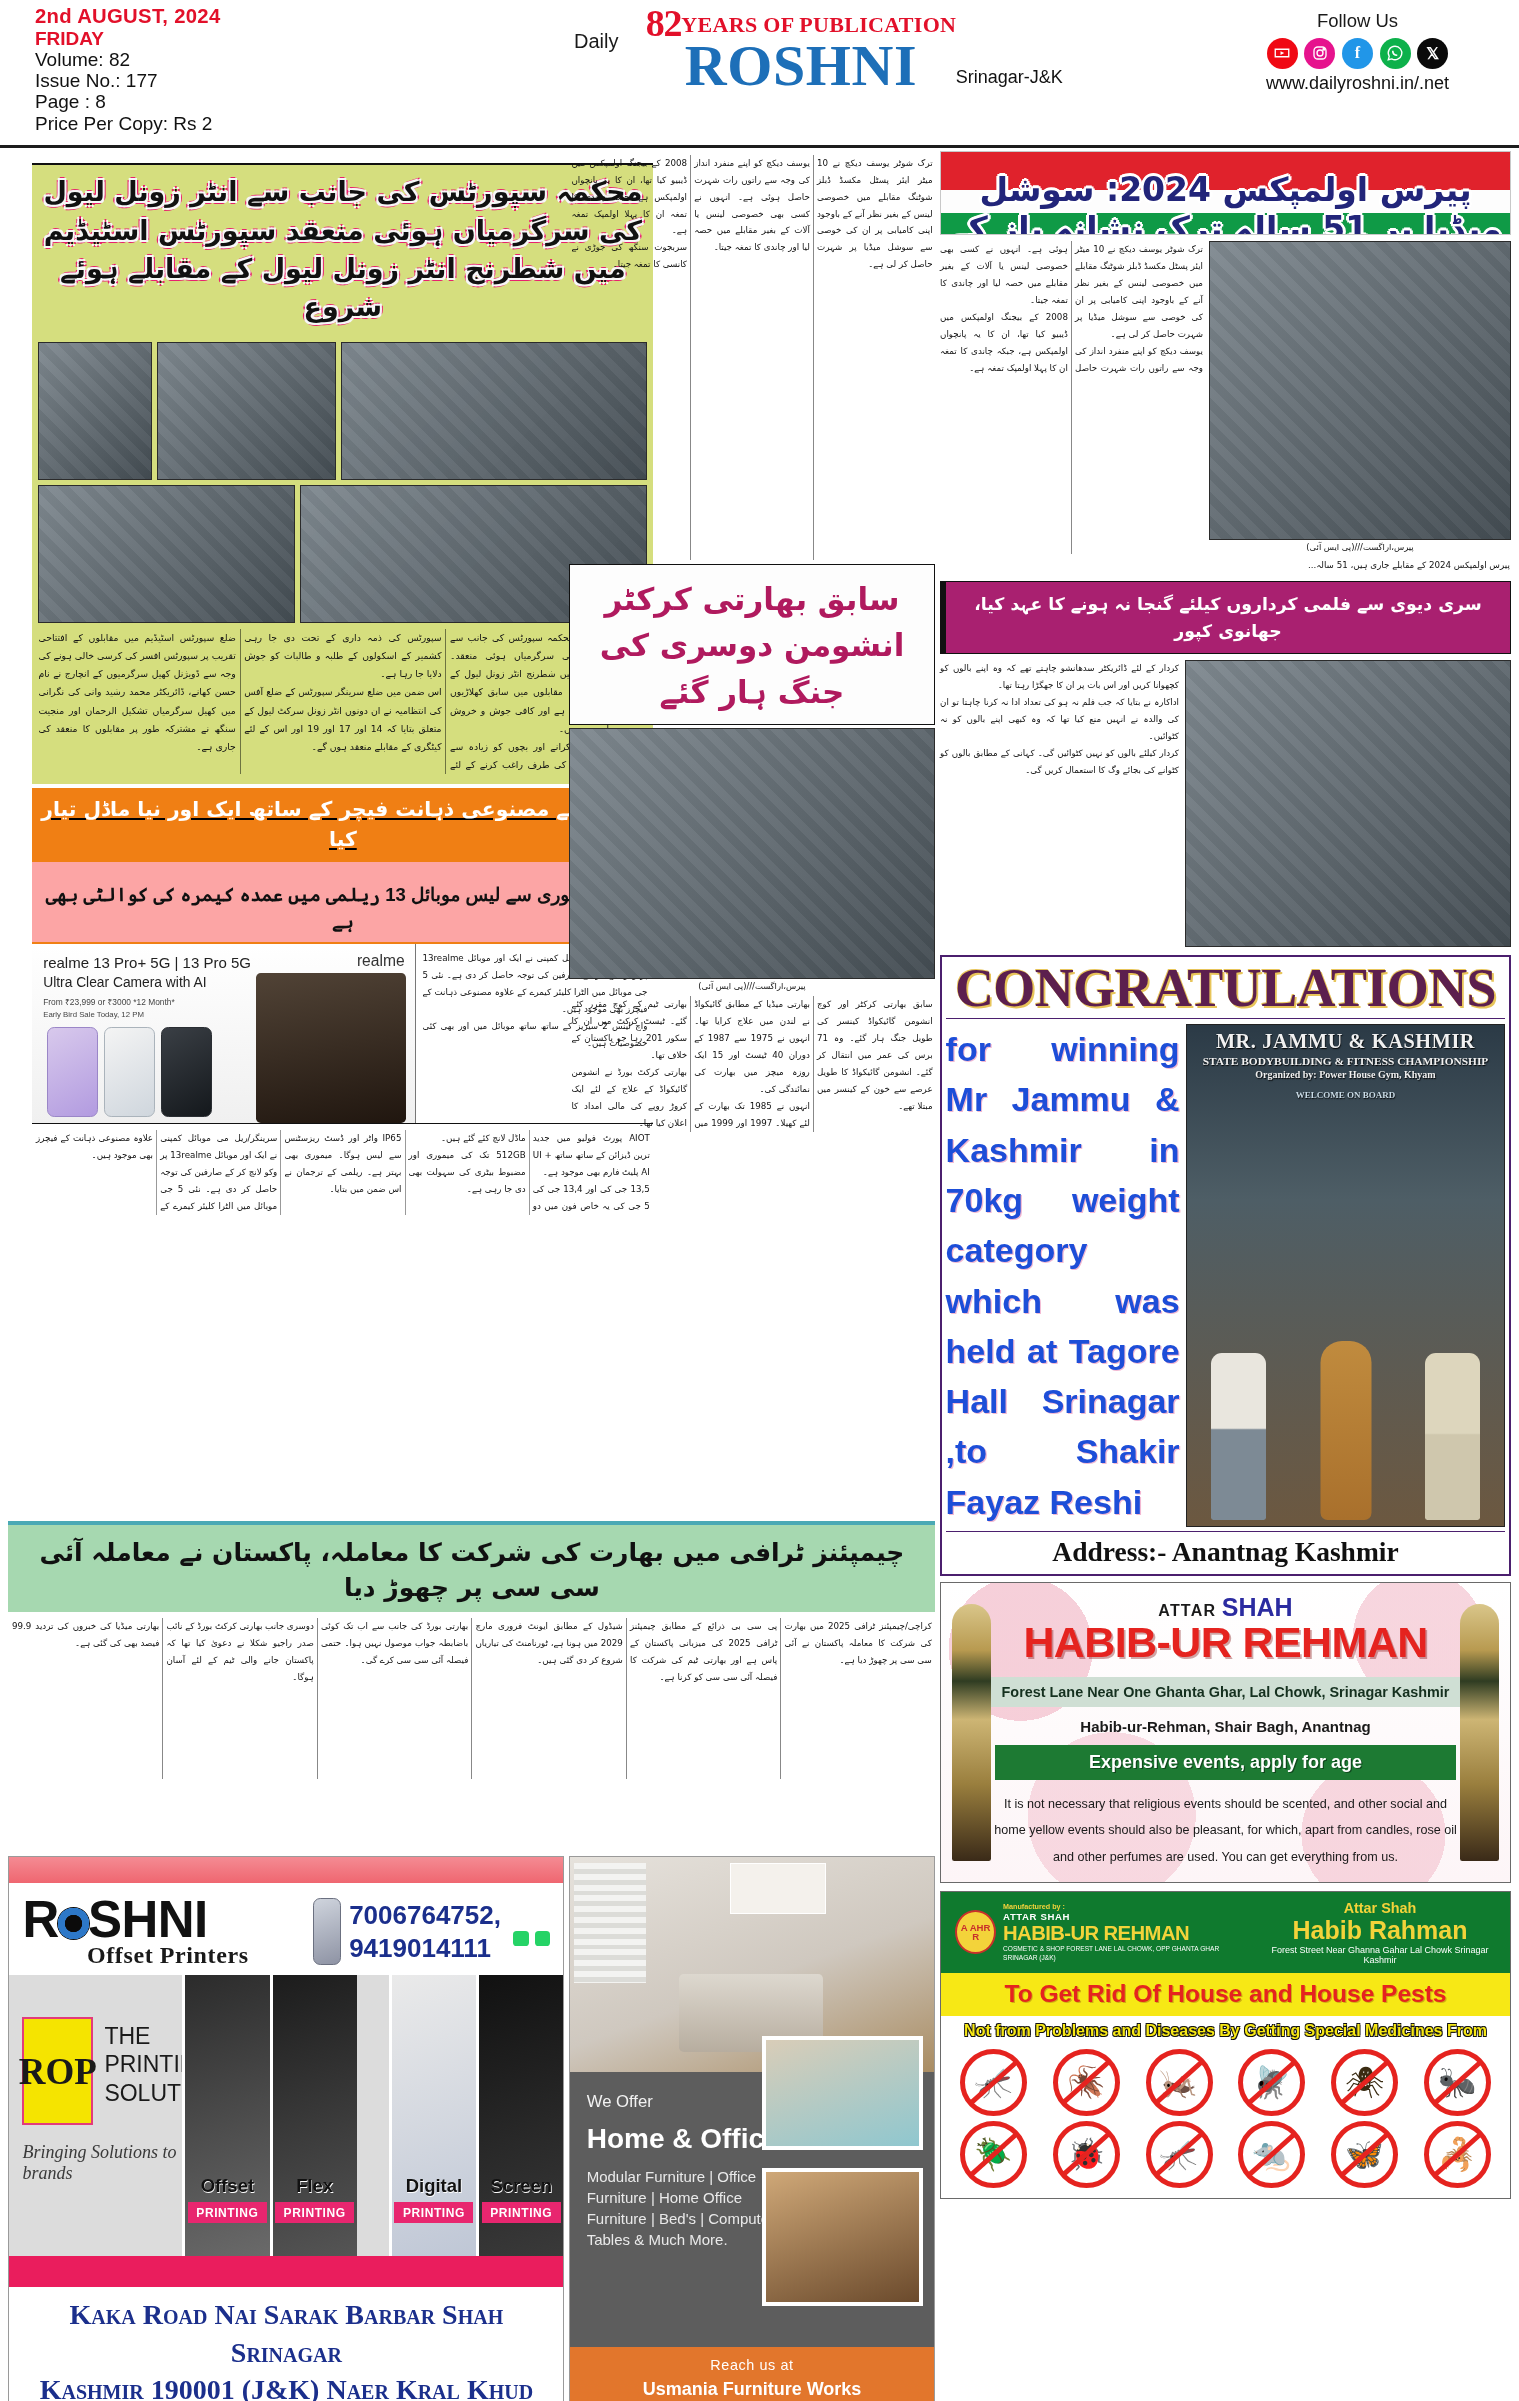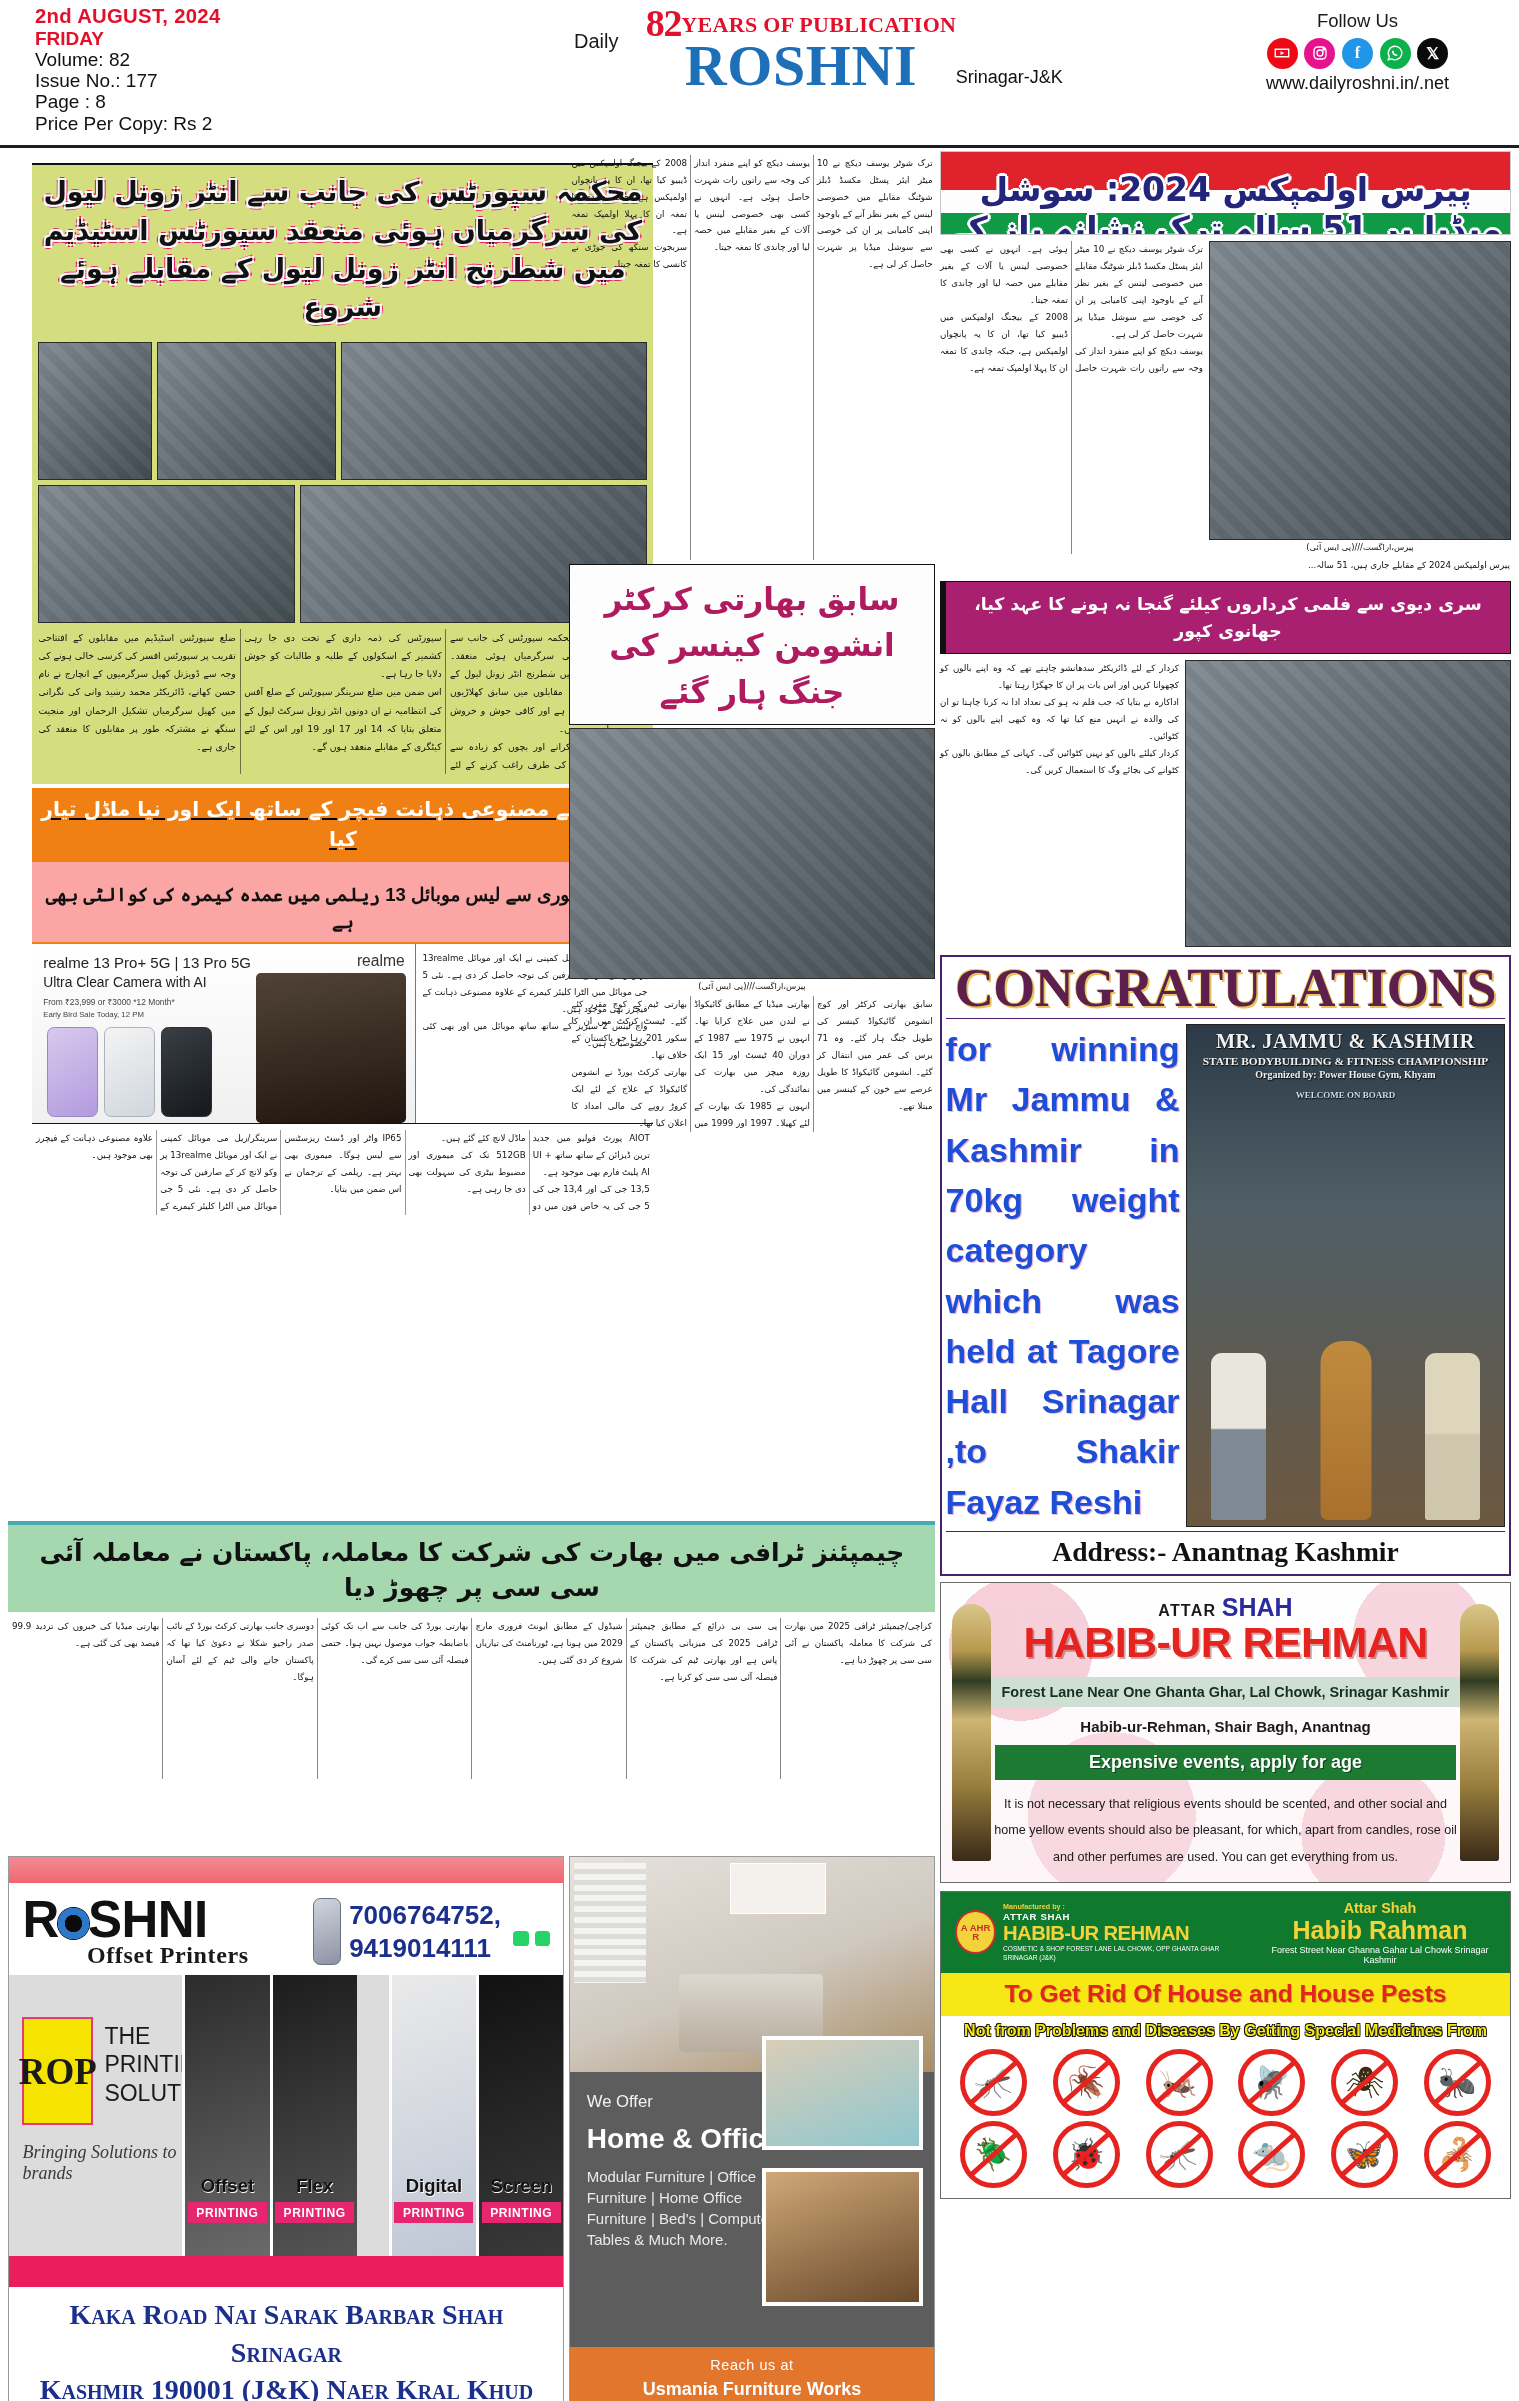--- a/index.html
+++ b/index.html
@@ -599,21 +599,21 @@
     <div class="colM">
 
       <div class="urdu utiny" style="column-count:3; column-gap:7.2px; column-rule:0.6px solid #888; padding:3.6px 2.4px; height:413px; overflow:hidden;">
         <p>ترک شوٹر یوسف دیکچ نے 10 میٹر ایئر پسٹل مکسڈ ڈبلز شوٹنگ مقابلے میں خصوصی لینس کے بغیر نظر آنے کے باوجود اپنی کامیابی پر ان کی خوصی سے سوشل میڈیا پر شہرت حاصل کر لی ہے۔</p>
         <p>یوسف دیکچ کو اپنے منفرد انداز کی وجہ سے راتوں رات شہرت حاصل ہوئی ہے۔ انہوں نے کسی بھی خصوصی لینس یا آلات کے بغیر مقابلے میں حصہ لیا اور چاندی کا تمغہ جیتا۔</p>
         <p>2008 کے بیجنگ اولمپکس میں ڈیبیو کیا تھا، ان کا یہ پانچواں اولمپکس ہے، جبکہ چاندی کا تمغہ ان کا پہلا اولمپک تمغہ ہے۔</p>
         <p>سربجوت سنگھ کی جوڑی نے کانسی کا تمغہ جیتا۔</p>
       </div>
 
       <div class="hl-pink">
-        <div class="t">سابق بھارتی کرکٹر انشومن کینسر کی جنگ ہار گئے</div>
+        <div class="t">سابق بھارتی کرکٹر انشومن دوسری کی جنگ ہار گئے</div>
       </div>
 
       <div class="photo mt6" style="height:251px;"></div>
       <div class="cap">پیرس،اراگست///(پی ایس آئی)</div>
 
       <div class="urdu utiny" style="column-count:3; column-gap:7.2px; column-rule:0.6px solid #888; padding:3.6px 2.4px;">
         <p>سابق بھارتی کرکٹر اور کوچ انشومن گائیکواڈ کینسر کی طویل جنگ ہار گئے۔ وہ 71 برس کی عمر میں انتقال کر گئے۔ انشومن گائیکواڈ کا طویل عرصے سے خون کے کینسر میں مبتلا تھے۔</p>
         <p>بھارتی میڈیا کے مطابق گائیکواڈ نے لندن میں علاج کرایا تھا۔ انہوں نے 1975 سے 1987 کے دوران 40 ٹیسٹ اور 15 ایک روزہ میچز میں بھارت کی نمائندگی کی۔</p>
         <p>انہوں نے 1985 تک بھارت کے لئے کھیلا۔ 1997 اور 1999 میں بھارتی ٹیم کے کوچ مقرر کئے گئے۔ ٹیسٹ کرکٹ میں ان کا سکور 201 رہا جو پاکستان کے خلاف تھا۔</p>
         <p>بھارتی کرکٹ بورڈ نے انشومن گائیکواڈ کے علاج کے لئے ایک کروڑ روپے کی مالی امداد کا اعلان کیا تھا۔</p>

